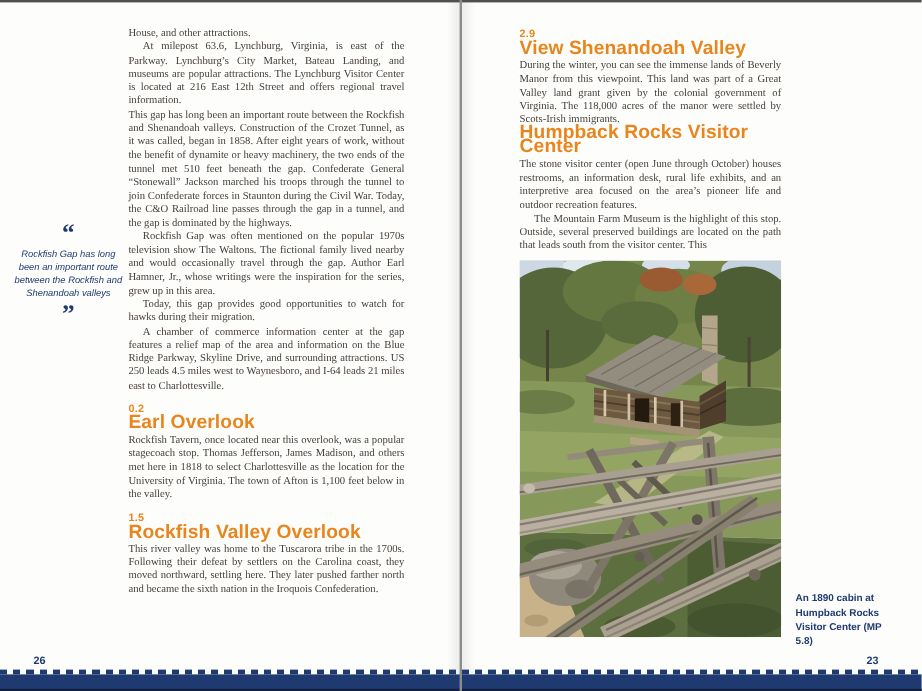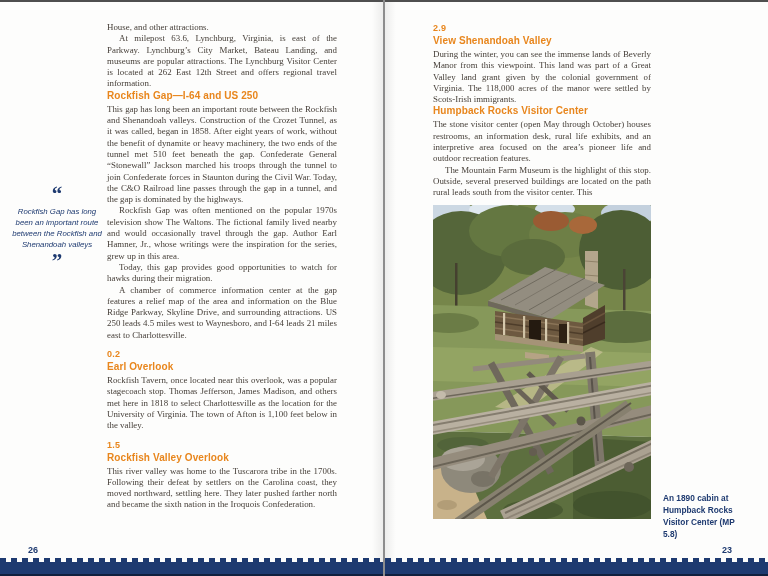--- a/index.html
+++ b/index.html
@@ -25,21 +25,21 @@
   .col-left{left:107px;top:22px;width:230px;}
   .col-right{left:49px;top:22px;width:218px;}
   p{margin:0;}
   p.ind{text-indent:12px;}
 
   .mp-row{margin-top:7px;line-height:11px;height:13px;display:flex;align-items:center;gap:4px;
        font-family:"Liberation Sans",sans-serif;}
   .mp{color:#e8861d;font-weight:bold;font-size:9px;letter-spacing:0.2px;}
   .amenity{width:14px;height:11px;display:inline-block;}
   h3{margin:0 0 2px 0;color:#e8861d;font-family:"Liberation Sans",sans-serif;
-     font-weight:bold;font-size:10px;line-height:12px;letter-spacing:0.1px;text-align:left;}
+     font-weight:bold;font-size:16px;line-height:12px;letter-spacing:0.1px;text-align:left;}
 
   .pullquote{position:absolute;left:12px;top:186px;width:90px;text-align:center;color:#1e3a70;z-index:5;}
   .qmark{font-family:"Liberation Serif",serif;font-weight:bold;font-size:21px;line-height:16px;}
   .qtext{font-family:"Liberation Sans",sans-serif;font-style:italic;font-size:7.8px;
          line-height:11px;margin:4px 0 3px 0;}
 
   .pagenum{position:absolute;font-family:"Liberation Sans",sans-serif;font-weight:bold;
            font-size:9px;color:#1e3a70;z-index:5;}
   .pagenum.pl{left:28px;top:545px;}
   .pagenum.pr{left:338px;top:545px;}
@@ -59,23 +59,22 @@
   <div class="page left">
 
     <div class="pullquote">
       <div class="qmark">“</div>
       <div class="qtext">Rockfish Gap has long been an important route between the Rockfish and Shenandoah valleys</div>
       <div class="qmark">”</div>
     </div>
 
     <div class="col col-left">
       <p>House, and other attractions.</p>
-      <p class="ind">At milepost 63.6, Lynchburg, Virginia, is east of the Parkway. Lynchburg’s City Market, Bateau Landing, and museums are popular attractions. The Lynchburg Visitor Center is located at 262 East 12th Street and offers regional travel information.</p>
-
-      <h3>Rockfish Gap—I-64 and US 250</h3>
+      <p class="ind">At milepost 63.6, Lynchburg, Virginia, is east of the Parkway. Lynchburg’s City Market, Bateau Landing, and museums are popular attractions. The Lynchburg Visitor Center is located at 216 East 12th Street and offers regional travel information.</p>
+
       <p>This gap has long been an important route between the Rockfish and Shenandoah valleys. Construction of the Crozet Tunnel, as it was called, began in 1858. After eight years of work, without the benefit of dynamite or heavy machinery, the two ends of the tunnel met 510 feet beneath the gap. Confederate General “Stonewall” Jackson marched his troops through the tunnel to join Confederate forces in Staunton during the Civil War. Today, the C&amp;O Railroad line passes through the gap in a tunnel, and the gap is dominated by the highways.</p>
       <p class="ind">Rockfish Gap was often mentioned on the popular 1970s television show The Waltons. The fictional family lived nearby and would occasionally travel through the gap. Author Earl Hamner, Jr., whose writings were the inspiration for the series, grew up in this area.</p>
       <p class="ind">Today, this gap provides good opportunities to watch for hawks during their migration.</p>
       <p class="ind">A chamber of commerce information center at the gap features a relief map of the area and information on the Blue Ridge Parkway, Skyline Drive, and surrounding attractions. US 250 leads 4.5 miles west to Waynesboro, and I-64 leads 21 miles east to Charlottesville.</p>
 
       <div class="mp-row">
         <span class="mp">0.2</span>
       </div>
       <h3>Earl Overlook</h3>
       <p>Rockfish Tavern, once located near this overlook, was a popular stagecoach stop. Thomas Jefferson, James Madison, and others met here in 1818 to select Charlottesville as the location for the University of Virginia. The town of Afton is 1,100 feet below in the valley.</p>
@@ -93,22 +92,22 @@
   <div class="page right">
     <div class="col col-right">
 
       <div class="mp-row" style="margin-top:0;">
         <span class="mp">2.9</span>
       </div>
       <h3>View Shenandoah Valley</h3>
       <p>During the winter, you can see the immense lands of Beverly Manor from this viewpoint. This land was part of a Great Valley land grant given by the colonial government of Virginia. The 118,000 acres of the manor were settled by Scots-Irish immigrants.</p>
 
       <h3>Humpback Rocks Visitor Center</h3>
-      <p>The stone visitor center (open May through October) houses restrooms, an information desk, rural life exhibits, and an interpretive area focused on the area’s pioneer life and outdoor recreation features.</p>
-      <p class="ind">The Mountain Farm Museum is the highlight of this stop. Outside, several preserved buildings are located on the path rural leads south from the visitor center. This</p>
+      <p>The stone visitor center (open June through October) houses restrooms, an information desk, rural life exhibits, and an interpretive area focused on the area’s pioneer life and outdoor recreation features.</p>
+      <p class="ind">The Mountain Farm Museum is the highlight of this stop. Outside, several preserved buildings are located on the path that leads south from the visitor center. This</p>
 
       <div class="photo">
         <svg width="218" height="314" viewBox="0 0 218 314" preserveAspectRatio="none">
 
           <rect x="0" y="0" width="218" height="110" fill="#76864a"></rect>
 
           <ellipse cx="14" cy="10" rx="30" ry="15" fill="#ccd8e3"></ellipse>
           <ellipse cx="62" cy="5" rx="26" ry="10" fill="#dfe8ef"></ellipse>
           <ellipse cx="122" cy="4" rx="20" ry="8" fill="#d4dfe9"></ellipse>
           <ellipse cx="196" cy="8" rx="28" ry="12" fill="#c4d1de"></ellipse>

